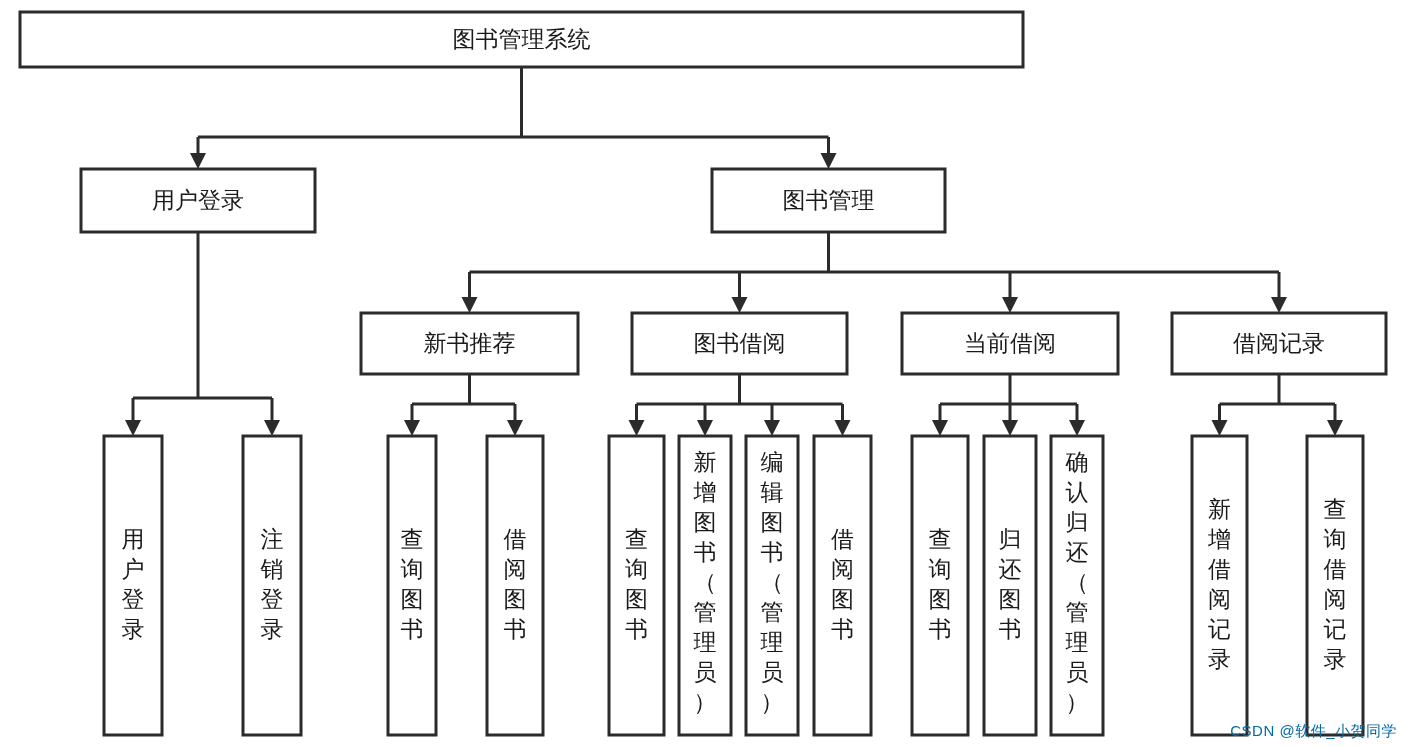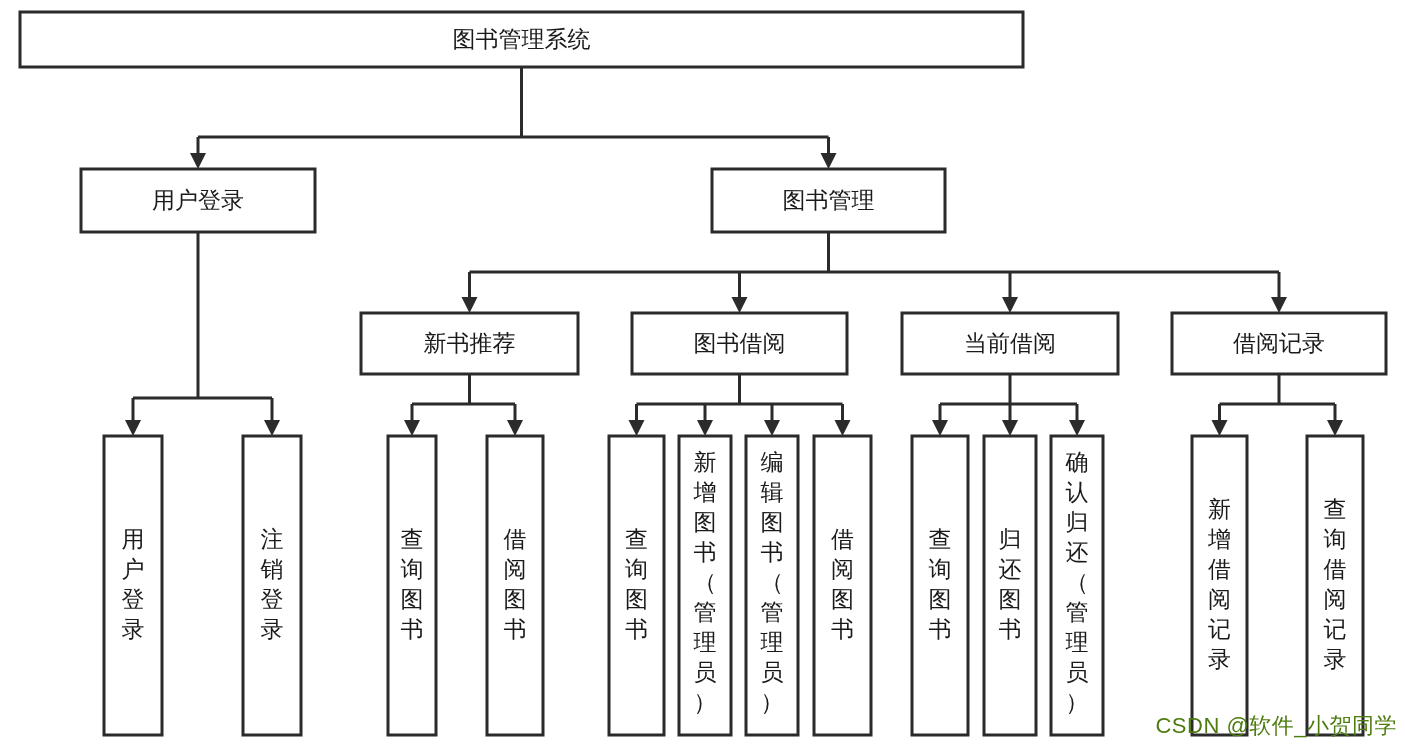--- a/index.html
+++ b/index.html
@@ -45,22 +45,22 @@
   }
   .arrow-head {
     fill: #2b2b2b;
     stroke: none;
   }
   .watermark {
     position: absolute;
     right: 8px;
     bottom: 6px;
     font-family: "Liberation Sans", "DejaVu Sans", sans-serif;
-    font-size: 22px;
-    color: #4d7c0f;
+    font-size: 15px;
+    color: #0369a1;
     white-space: nowrap;
     letter-spacing: 0.5px;
     pointer-events: none;
   }
 </style>
 </head>
 <body>
 
 <svg id="diagram" viewBox="0 0 1405 747">
   <defs>

